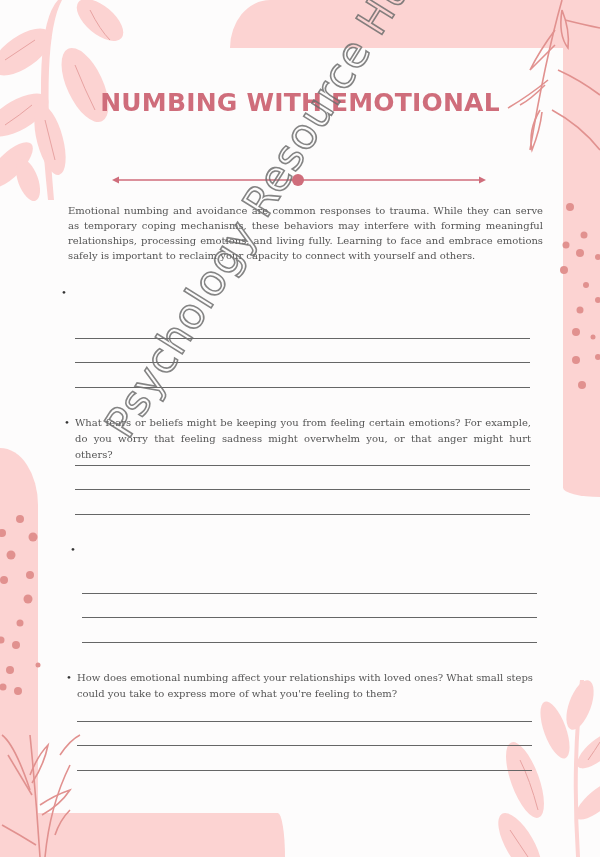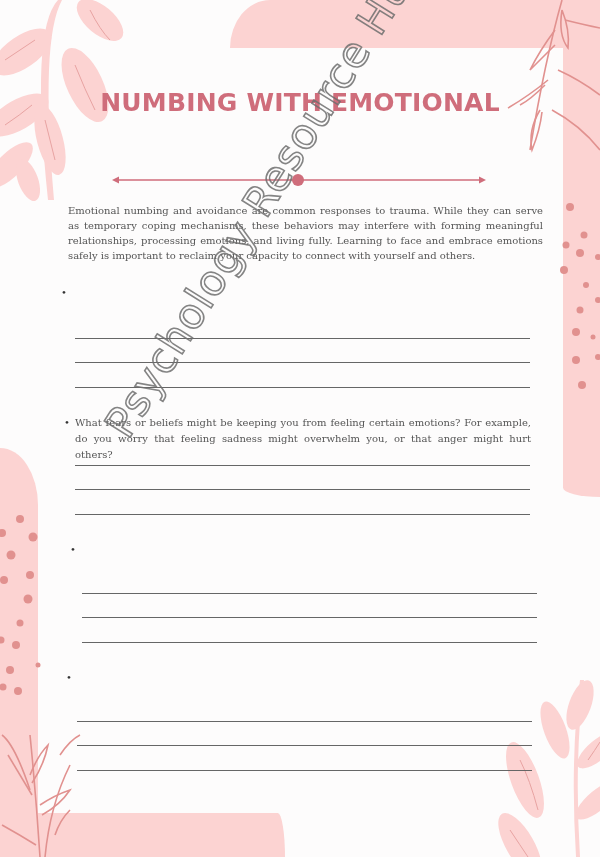--- a/index.html
+++ b/index.html
@@ -199,18 +199,19 @@
 
 <div class="question" style="left:81px;top:542px;width:456px">
   <span class="bullet">•</span>
 </div>
 <div class="answer-line" style="left:82px;top:593px;width:455px"></div>
 <div class="answer-line" style="left:82px;top:617px;width:455px"></div>
 <div class="answer-line" style="left:82px;top:642px;width:455px"></div>
 
 <div class="question" style="left:77px;top:670px;width:456px">
   <span class="bullet">•</span>
+  <span>How does emotional numbing affect your relationships with loved ones? What small steps could you take to express more of what you're feeling to them?</span>
 </div>
 <div class="answer-line" style="left:77px;top:721px;width:455px"></div>
 <div class="answer-line" style="left:77px;top:745px;width:455px"></div>
 <div class="answer-line" style="left:77px;top:770px;width:455px"></div>
 
 <div class="watermark">Psychology Resource Hub</div>
 
 </body></html>

